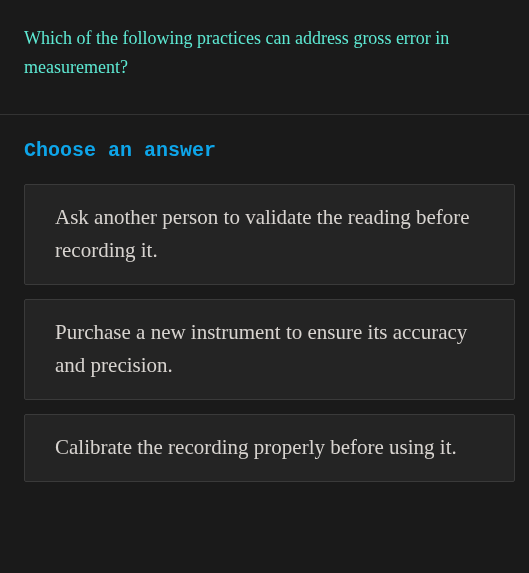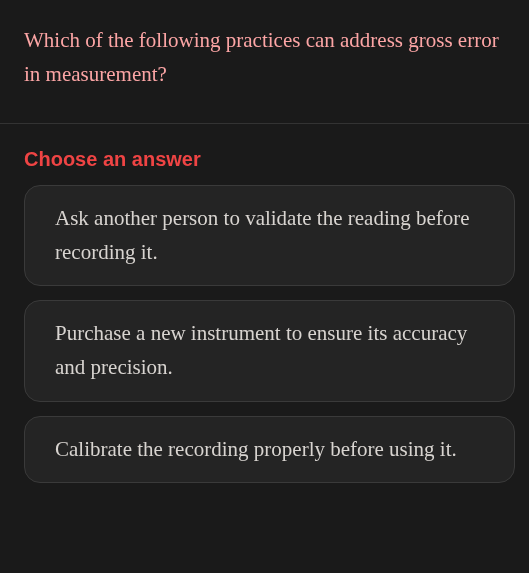--- a/index.html
+++ b/index.html
@@ -12,39 +12,39 @@
       font-family: Georgia, 'Times New Roman', serif;
       width: 529px;
       height: 573px;
       overflow: hidden;
     }
     .question-section {
       padding: 24px 24px 32px 24px;
       border-bottom: 1px solid #333;
     }
     .question-text {
-      color: #fca5a5;
-      font-size: 21px;
+      color: #5eead4;
+      font-size: 18px;
       line-height: 1.6;
       font-weight: 400;
     }
     .answer-section {
       padding: 24px 14px 24px 24px;
     }
     .choose-label {
-      color: #ef4444;
+      color: #0ea5e9;
       font-size: 20px;
       font-weight: 700;
-      font-family: Liberation Sans, sans-serif;
-      margin-bottom: 14px;
+      font-family: Liberation Mono, monospace;
+      margin-bottom: 22px;
     }
     .answer-option {
       background: #242424;
       border: 1px solid #3a3a3a;
-      border-radius: 16px;
+      border-radius: 2px;
       padding: 16px 18px 16px 30px;
       margin-bottom: 14px;
       cursor: pointer;
       transition: background 0.15s;
     }
     .answer-text {
       color: #d8d4d0;
       font-size: 21px;
       line-height: 1.6;
       font-weight: 400;

